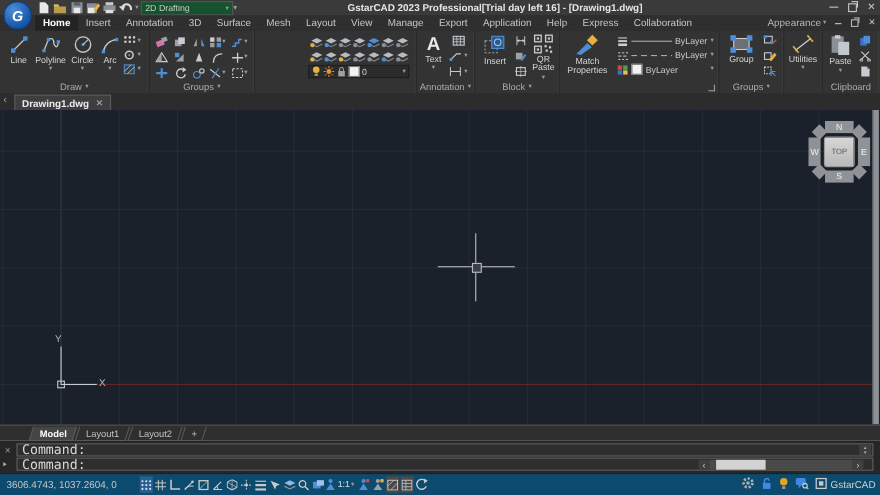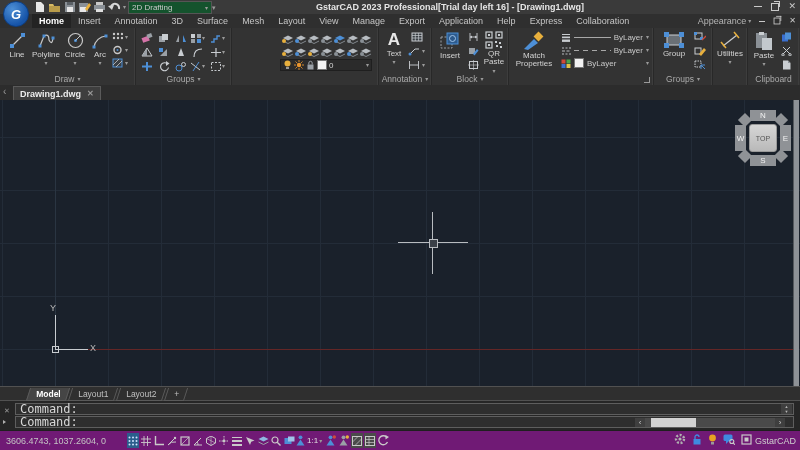--- a/index.html
+++ b/index.html
@@ -84,21 +84,21 @@
   .gut{color:#9a9a9a;font-size:8px;line-height:1}
   #vscroll{position:absolute;right:1px;top:0;width:11px;height:10px;display:flex;flex-direction:column}
   #vscroll span{height:5px;display:flex;align-items:center;justify-content:center;background:#3f3f3f;color:#b5b5b5;font-size:4px}
   #hscroll{position:absolute;right:8px;top:1px;width:150px;height:9px;display:flex;align-items:center}
   #hscroll .arr{width:10px;height:9px;background:#3f3f3f;color:#c9c9c9;font-size:8px;display:flex;align-items:center;justify-content:center}
   #htrack{width:130px;height:9px;background:#4a4a4a;position:relative}
   #hthumb{position:absolute;left:6px;top:0;width:45px;height:9px;background:#d2d2d2}
   .pencil{width:9px;height:2px;background:#b0b0b0;transform:rotate(-40deg);border-radius:1px;position:relative}
   .pencil::after{content:"";position:absolute;right:-3px;top:-1px;border-left:3px solid #b0b0b0;border-top:2px solid transparent;border-bottom:2px solid transparent}
   
-  #statusbar{top:430px;left:0;width:800px;height:20px;background:#701a75;border-top:1px solid #1f1f1f;box-sizing:border-box}
+  #statusbar{top:430px;left:0;width:800px;height:20px;background:#0c4a6e;border-top:1px solid #1f1f1f;box-sizing:border-box}
   #coords{left:6px;top:5px;font-size:9px;color:#c4c4c4}
   #stat-icons{left:127px;top:2px;display:flex;align-items:center;gap:1px}
   .sic{width:12px;height:15px;display:flex;align-items:center;justify-content:center}
   .sic.hl{background:#2b5e8c}
   .sic.hl2{background:#4a4a4a}
   #scale-ind{display:flex;align-items:center;gap:1px;color:#e0e0e0;font-size:8px;padding:0 2px}
   #stat-right{right:48px;top:2px;display:flex;align-items:center;gap:6px}
   #brand{right:4px;top:5px;font-size:9px;color:#cfcfcf}
 </style>
 </head>

